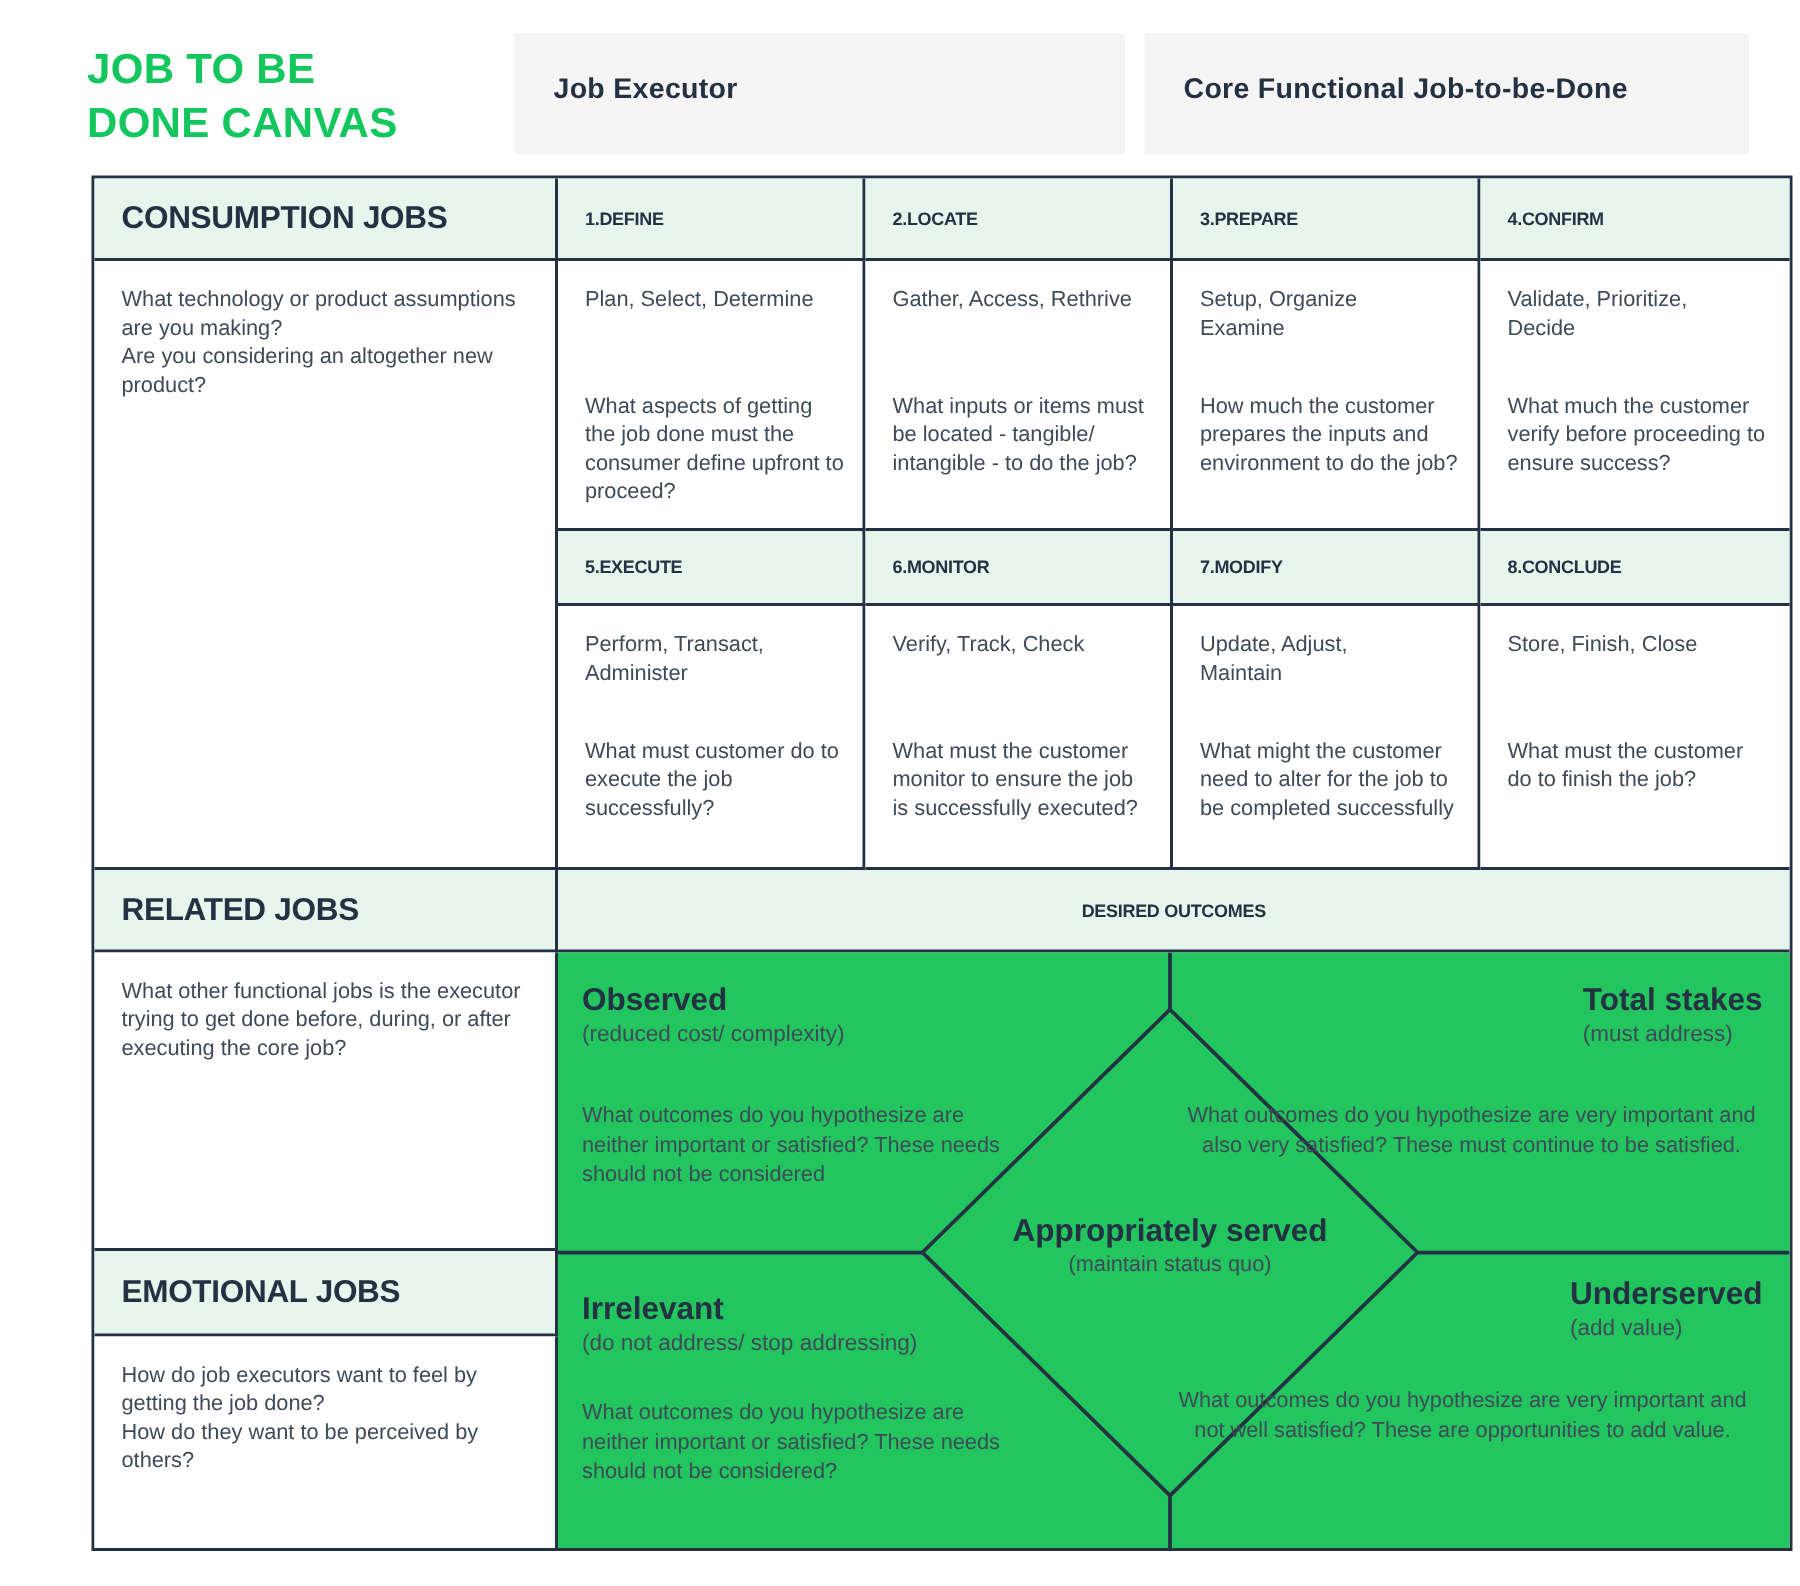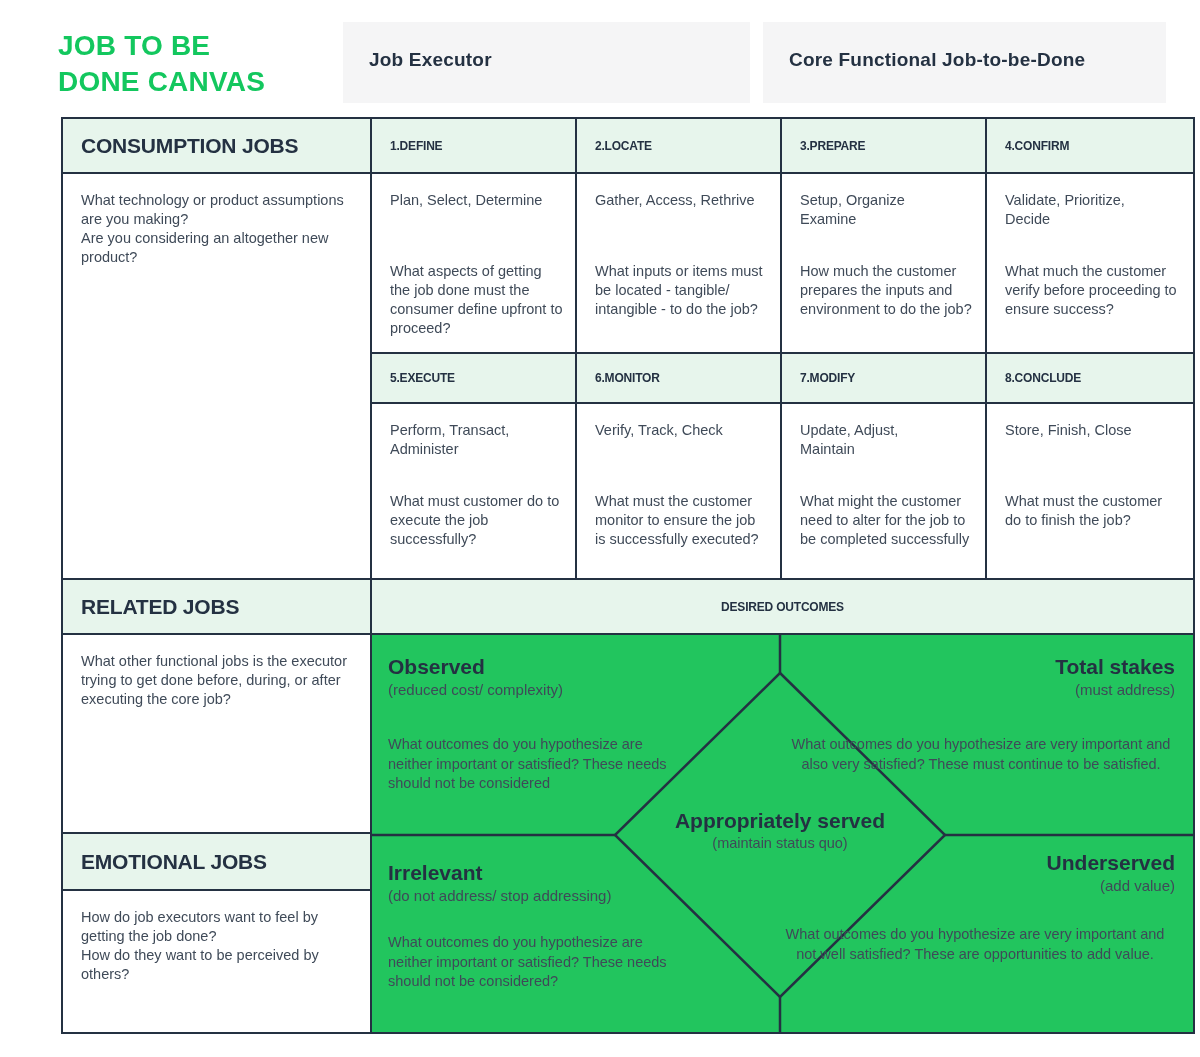--- a/index.html
+++ b/index.html
@@ -53,21 +53,21 @@
   
   .outcomes {
     grid-column:2 / span 4; grid-row:6 / span 3;
     position:relative; background:#22c55e; border:none;
   }
   .outcomes svg { position:absolute; left:0; top:0; width:821px; height:397px; }
   .q-title { font-size:21px; font-weight:800; color:#243142; line-height:1.1; }
   .q-sub   { font-size:15px; color:#3f4a58; margin-top:3px; }
   .q-body  { font-size:14.5px; line-height:1.35; color:#3f4a58; }
   .abs { position:absolute; }
-  .t-right { text-align:right; }
+  .t-right { }
   .t-center { text-align:center; }
   .center-label { position:absolute; left:408px; top:174px; transform:translateX(-50%);
     text-align:center; width:320px; }
   .center-label .c-title { font-size:21px; font-weight:800; color:#243142; }
   .center-label .c-sub { font-size:14.5px; color:#3f4a58; margin-top:2px; }
 </style>
 </head>
 <body>
 
 <div class="page-title">

